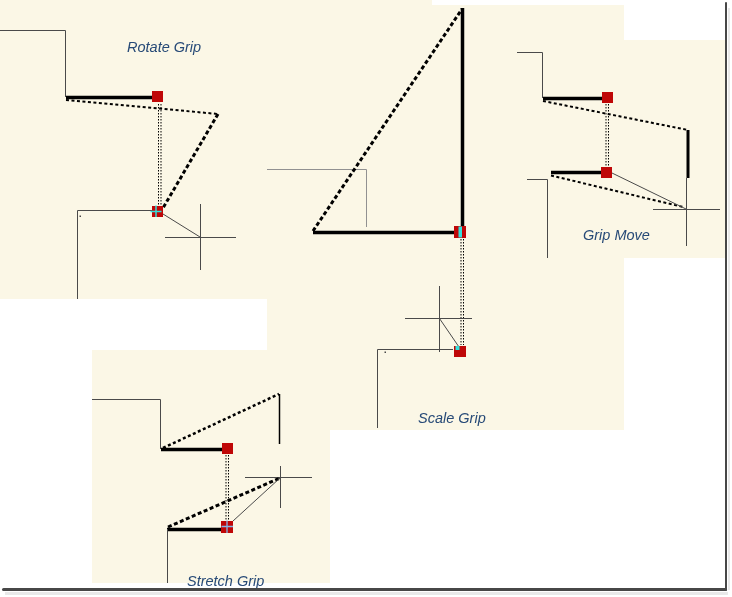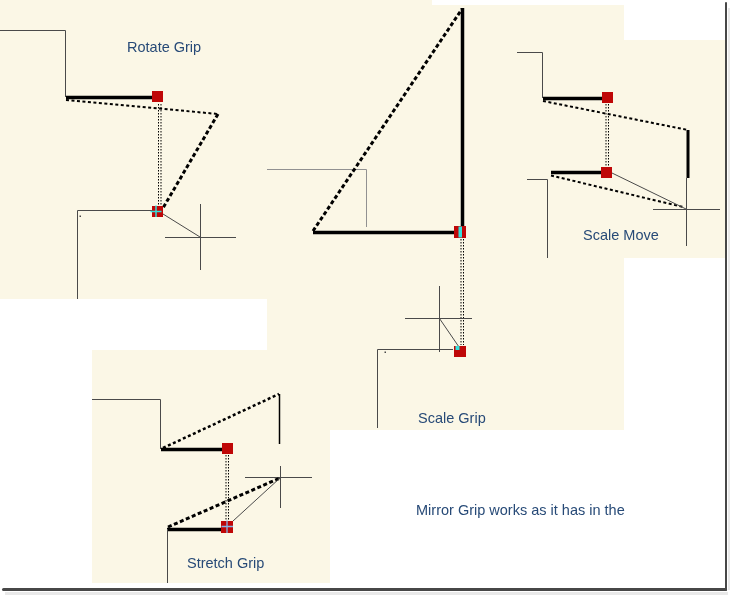--- a/index.html
+++ b/index.html
@@ -5,21 +5,21 @@
   html,body{margin:0;padding:0;background:#fff;}
   body{
     width:732px;height:597px;overflow:hidden;
     font-family:"Liberation Sans","DejaVu Sans",sans-serif;
     position:relative;
   }
   .stage{position:absolute;left:0;top:0;width:732px;height:597px;background:var(--page-background,#fff);}
   .panel{position:absolute;background:var(--panel-background,#fbf7e6);}
   .lbl{
     position:absolute;color:var(--label-text,#274a77);
-    font-size:14.5px;line-height:17px;white-space:nowrap;
+    font-size:14.5px;line-height:17px;white-space:nowrap;font-style:italic;
   }
   svg.drawing{position:absolute;left:0;top:0;}
   svg path{fill:none;}
   .s-black{stroke:var(--line-black,#000);}
   .s-dark{stroke:var(--line-dark-gray,#4a4a4a);}
   .s-gray{stroke:var(--line-gray,#919191);}
   .grip{fill:var(--grip-fill,#bf0707);stroke:none;}
   .cyan{stroke:var(--grip-accent-cyan,#35e0dc);}
   .cyanfill{fill:var(--grip-accent-cyan,#35e0dc);}
   .cursor-cross{stroke:var(--stretch-cursor-cross,#86b7e6);}
@@ -100,23 +100,23 @@
       <path class="s-black" stroke-width="3.5" d="M167,529.5 H221"></path>
       <path class="s-dark" stroke-width="1" d="M167.5,529 V583"></path>
       <rect class="grip" x="222" y="443" width="11" height="11"></rect>
       <rect class="grip" x="221" y="521" width="12" height="12"></rect>
       <path class="cursor-cross" stroke-width="1.3" d="M221.5,526.5 H233 M227,520.5 V533"></path>
     </g>
   </svg>
 
   <div class="lbl" style="left:127px;top:39px">Rotate Grip</div>
   <div class="lbl" style="left:418px;top:410px">Scale Grip</div>
-  <div class="lbl" style="left:583px;top:227px">Scale Move</div>
-  <div class="lbl" style="left:187px;top:555px">Stretch Grip</div>
+  <div class="lbl" style="left:583px;top:227px">Grip Move</div>
+  <div class="lbl" style="left:187px;top:573px">Stretch Grip</div>
   <div class="lbl" style="left:416px;top:502px">
-    <span>Mirror Grip works as it has in the</span><br>
+    <br>
   </div>
 
   <div class="border-right"></div>
   <div class="border-bottom"></div>
   <div class="shadow-right"></div>
   <div class="shadow-bottom"></div>
 </div>
 
 </body></html>

